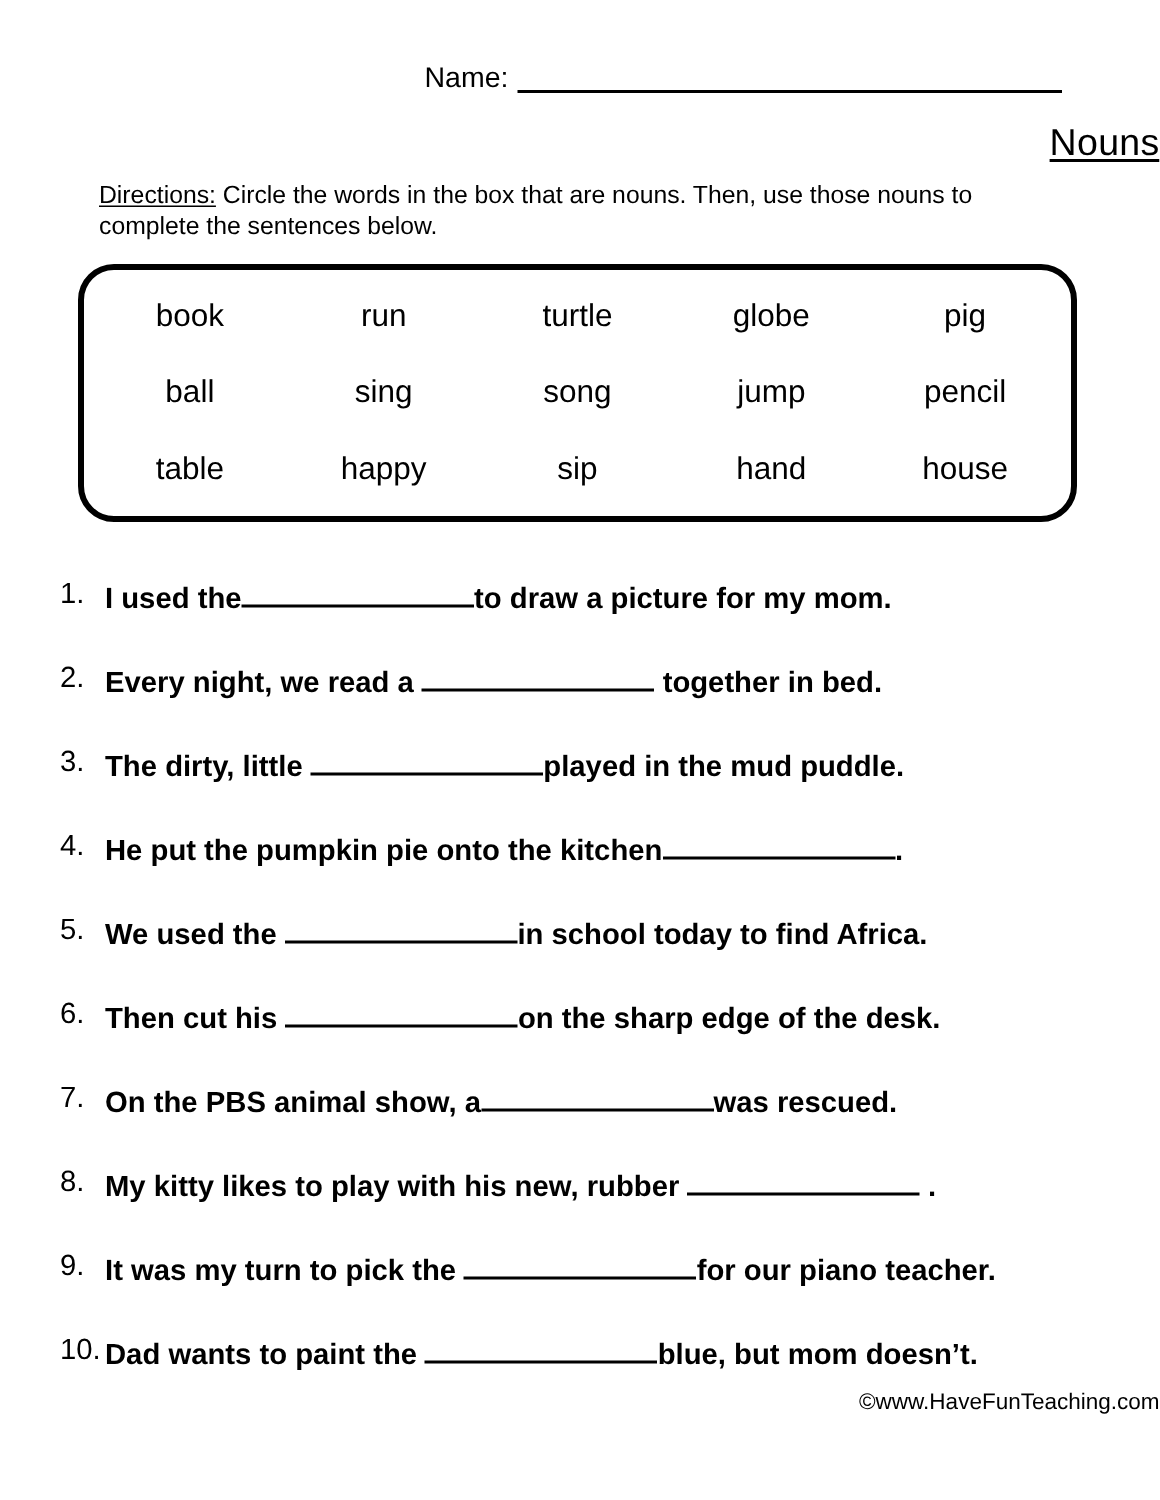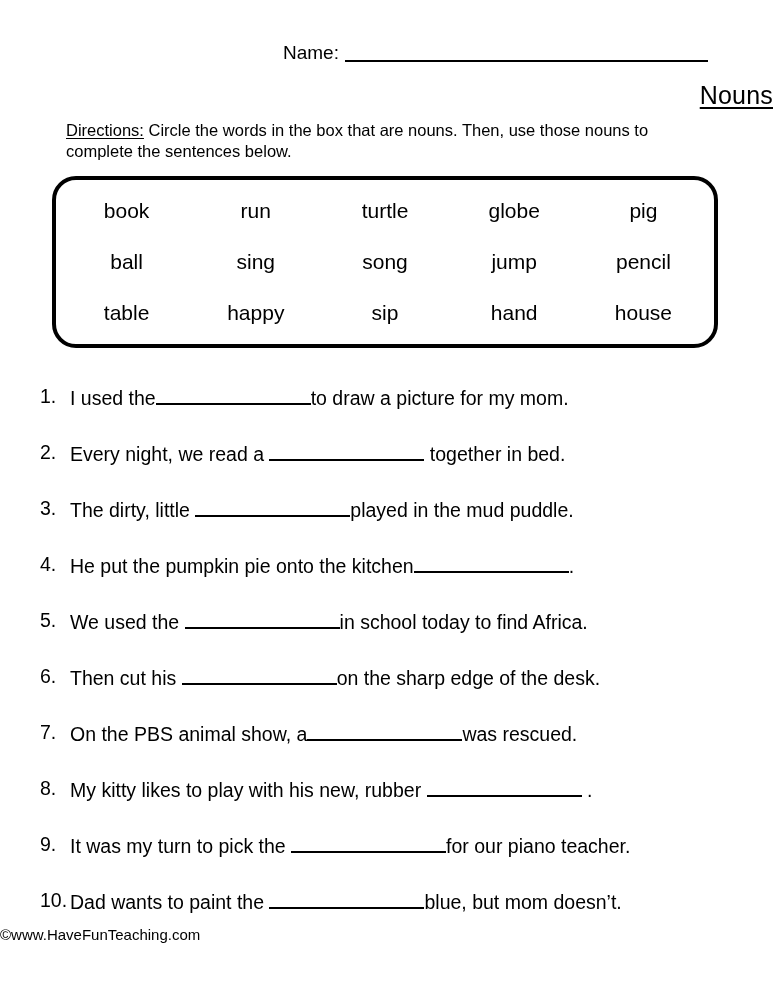--- a/index.html
+++ b/index.html
@@ -119,40 +119,41 @@
   }
   .s-num {
     width: 30px;
     flex: 0 0 30px;
     text-align: left;
   }
   .s-body {
     flex: 1 1 auto;
     display: flex;
     align-items: baseline;
+    font-weight: bold;
   }
   .s-txt {
     white-space: pre;
   }
   .blank {
     display: inline-block;
     width: 155px;
     border-bottom: 2.5px solid #000;
     height: 20px;
     margin: 0;
     vertical-align: baseline;
   }
 
   
   .footer {
     position: absolute;
     left: 0;
     top: 925px;
     width: 773px;
-    text-align: left;
+    text-align: right;
     box-sizing: border-box;
     font-size: 15px;
     line-height: 20px;
   }
 </style>
 </head>
 <body>
 
 <div class="name-row">
   <span class="name-label">Name:</span>

